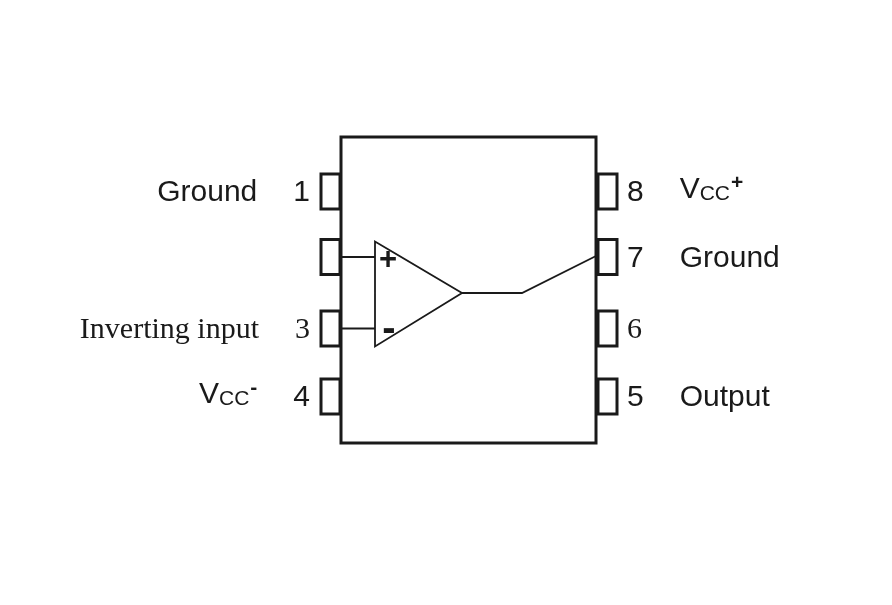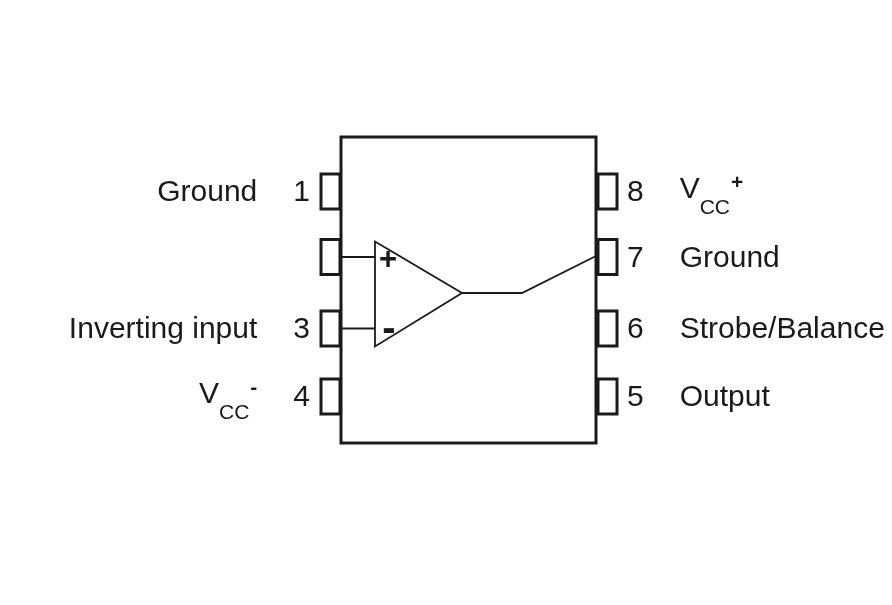--- a/index.html
+++ b/index.html
@@ -23,23 +23,23 @@
     font-size: 30px;
     display: flex;
     gap: 36px;
     align-items: flex-end;
     white-space: nowrap;
   }
   .pin-row.left  { right: 582px; justify-content: flex-end; }
   .pin-row.right { left: 627px; }
   .row1 { top: 173px; }
   .row2 { top: 239px; }
-  .row3 { top: 310px; }
+  .row3 { top: 310px; font-family: Liberation Serif, serif; }
   .row4 { top: 378px; }
-  .sub { font-size: 21px; position: relative; top: 16px; }
+  .sub { font-size: 21px; position: relative; top: 2px; }
   .sup { font-size: 21px; position: relative; top: -9px; font-weight: 700; margin-left: 1px; }
   .marker {
     position: absolute;
     font-weight: 700;
     line-height: 1;
     transform: translate(-50%, -50%);
     color: var(--line);
   }
   .marker.plus  { left: 388px; top: 258px; font-size: 31px; }
   .marker.minus { left: 389px; top: 327px; font-size: 40px; }
@@ -94,20 +94,19 @@
     <span>
       <span>V</span><span class="sub">CC</span><span class="sup">+</span>
     </span>
   </div>
   <div class="pin-row right row2">
     <span>7</span>
     <span>Ground</span>
   </div>
   <div class="pin-row right row3">
     <span>6</span>
-    <span>Strobe/Balance</span>
   </div>
   <div class="pin-row right row4">
     <span>5</span>
     <span>Output</span>
   </div>
 
 </div>
 
 </body></html>

